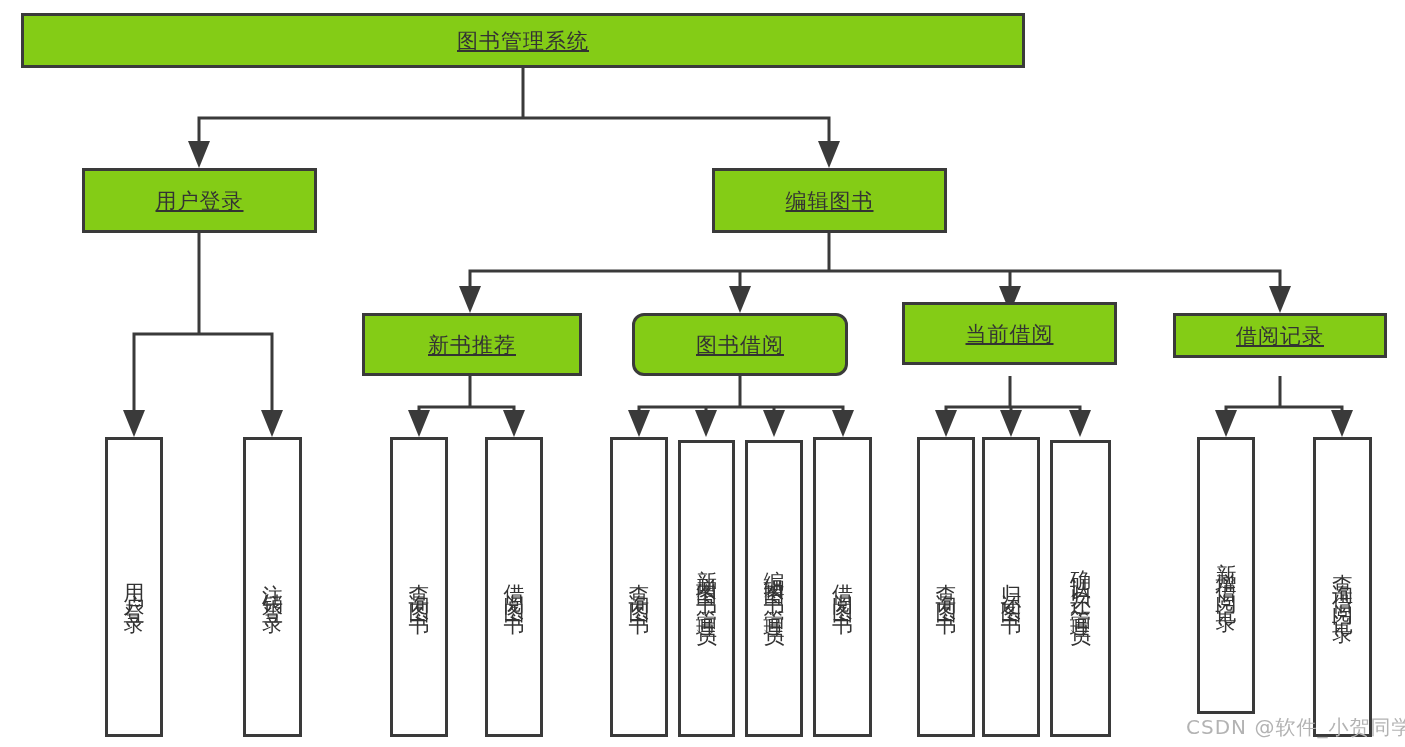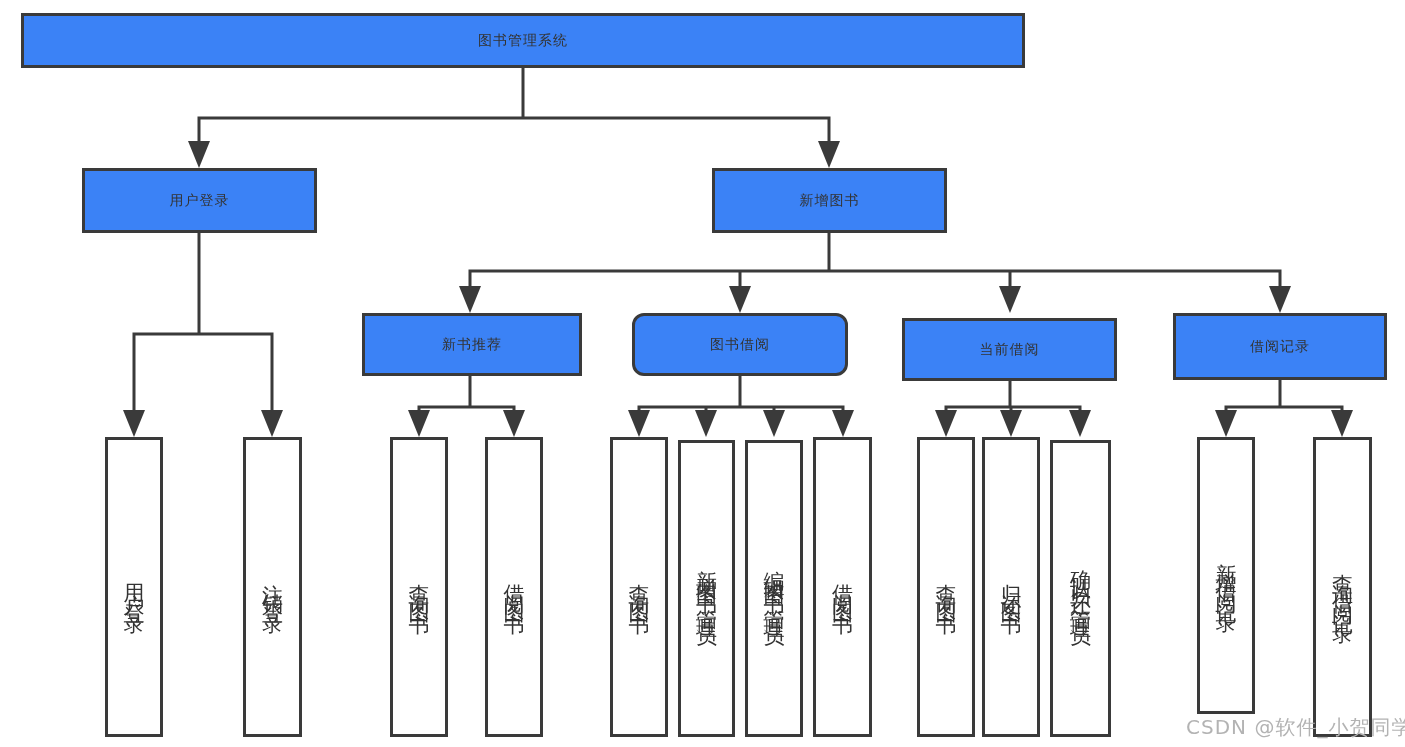--- a/index.html
+++ b/index.html
@@ -16,26 +16,27 @@
     width:1405px;height:747px;
     background:var(--bg);
     overflow:hidden;
   }
   #connectors{
     position:absolute;left:0;top:0;
     pointer-events:none;
   }
   .hbox{
     position:absolute;
-    background:#3b82f6;
+    background:#84cc16;
     border:3px solid var(--line);
     display:flex;align-items:center;justify-content:center;
-    font-size:14px;color:var(--text);
+    font-size:21px;color:var(--text);
     letter-spacing:1px;
     z-index:2;
+    text-decoration:underline;
   }
   .vbox{
     position:absolute;
     background:#fff;
     border:3px solid var(--line);
     display:flex;align-items:center;justify-content:center;
     writing-mode:vertical-rl;
     font-size:21px;color:var(--text);
     letter-spacing:10px;
     z-index:2;
@@ -75,26 +76,26 @@
       <polygon points="935,410 957,410 946,437" fill="#3a3a3a"></polygon>
       <polygon points="1000,410 1022,410 1011,437" fill="#3a3a3a"></polygon>
       <polygon points="1069,410 1091,410 1080,437" fill="#3a3a3a"></polygon>
       <polygon points="1215,410 1237,410 1226,437" fill="#3a3a3a"></polygon>
       <polygon points="1331,410 1353,410 1342,437" fill="#3a3a3a"></polygon>
     </svg>
 
   <div class="hbox" style="left:21px;top:13px;width:1004px;height:55px;">图书管理系统</div>
 
   <div class="hbox" style="left:82px;top:168px;width:235px;height:65px;">用户登录</div>
-  <div class="hbox" style="left:712px;top:168px;width:235px;height:65px;">新增图书</div>
+  <div class="hbox" style="left:712px;top:168px;width:235px;height:65px;">编辑图书</div>
 
   <div class="hbox" style="left:362px;top:313px;width:220px;height:63px;">新书推荐</div>
   <div class="hbox" style="left:632px;top:313px;width:216px;height:63px;border-radius:12px;">图书借阅</div>
-  <div class="hbox" style="left:902px;top:318px;width:215px;height:63px;">当前借阅</div>
-  <div class="hbox" style="left:1173px;top:313px;width:214px;height:67px;">借阅记录</div>
+  <div class="hbox" style="left:902px;top:302px;width:215px;height:63px;">当前借阅</div>
+  <div class="hbox" style="left:1173px;top:313px;width:214px;height:45px;">借阅记录</div>
 
   <div class="vbox" style="left:105px;top:437px;width:58px;height:300px;">用户登录</div>
   <div class="vbox" style="left:243px;top:437px;width:59px;height:300px;">注销登录</div>
 
   <div class="vbox" style="left:390px;top:437px;width:58px;height:300px;">查询图书</div>
   <div class="vbox" style="left:485px;top:437px;width:58px;height:300px;">借阅图书</div>
 
   <div class="vbox" style="left:610px;top:437px;width:58px;height:300px;">查询图书</div>
   <div class="vbox long" style="left:678px;top:440px;width:57px;height:297px;">新增图书（管理员）</div>
   <div class="vbox long" style="left:745px;top:440px;width:58px;height:297px;">编辑图书（管理员）</div>

